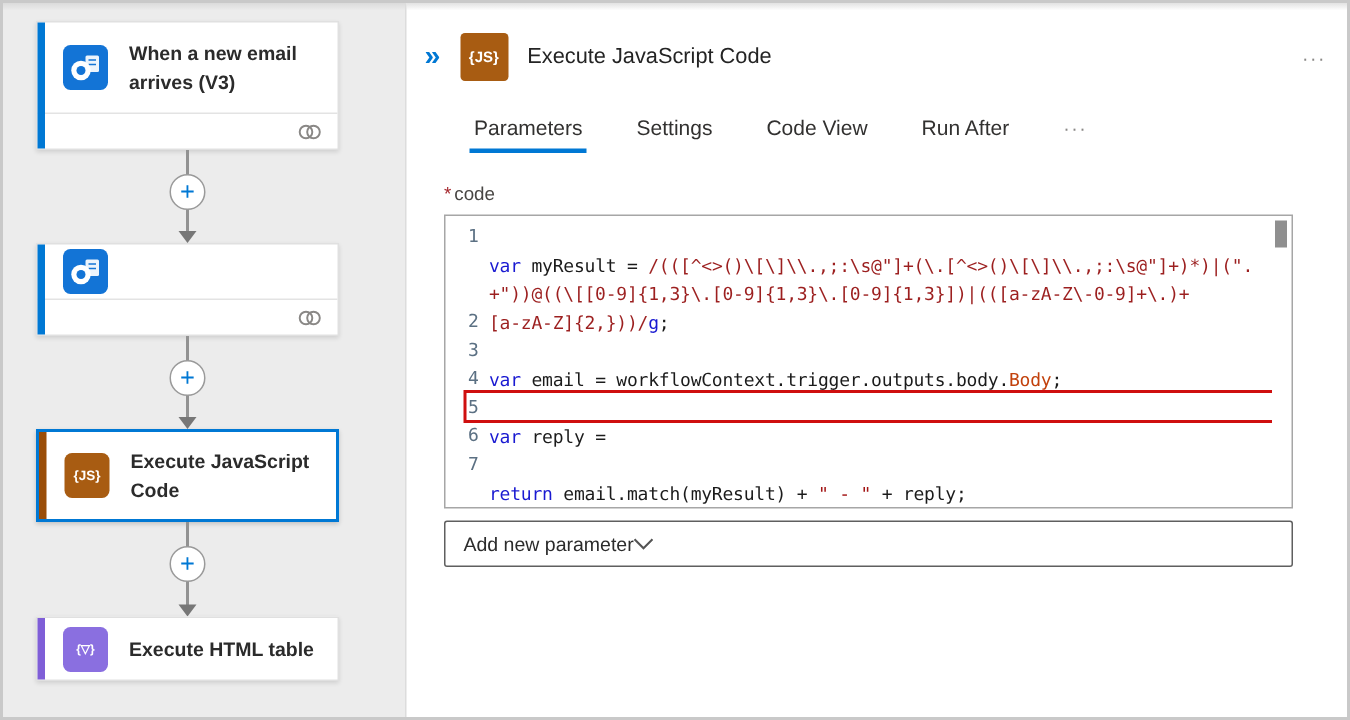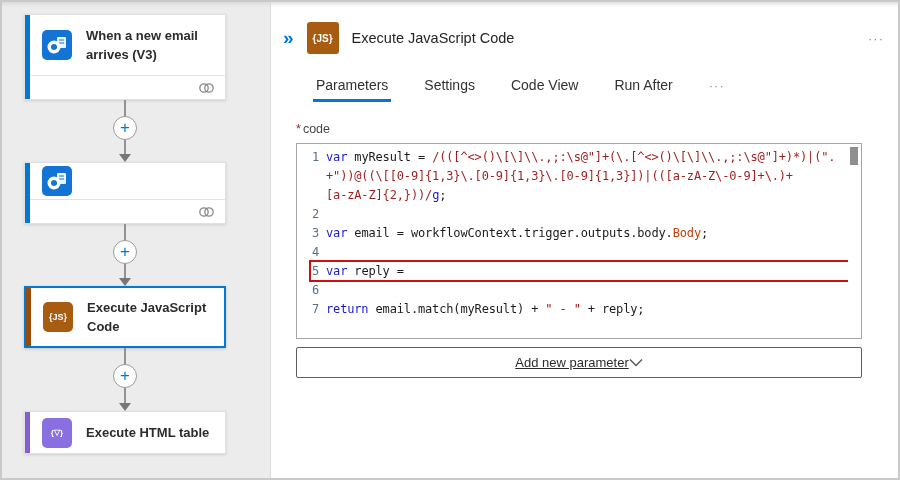--- a/index.html
+++ b/index.html
@@ -64,36 +64,36 @@
 
   .code-label { margin:29px 0 7px 25px; font-size:12.5px; color:#484644; }
   .required-mark { color:#a4262c; margin-right:2px; }
 
   .code-editor { position:relative; margin-left:25px; width:566px; height:196px;
     border:1px solid #a6a6a6; background:#fff; overflow:hidden;
     font-family:"DejaVu Sans Mono", monospace; font-size:12px; letter-spacing:-0.15px; }
   .code-rows { padding:4px 0 0 8px; }
   .code-row { display:flex; height:19px; line-height:19px; white-space:pre; }
   .ln { flex:none; width:14px; text-align:right; color:#5b7083; margin-right:7px; }
-  .code-text { white-space:pre; color:#1b1b1b; }
+  .code-text { white-space:pre; color:#1b1b1b;margin-top:20px; }
   .tok-kw { color:#1919d1; }
   .tok-pl { color:#1b1b1b; }
   .tok-rx { color:#9c1f1f; }
   .tok-str { color:#a31515; }
   .tok-type { color:#c2410c; }
   .tok-flag { color:#1919d1; }
   .red-rows { position:relative; }
   .red-rows::after { content:""; position:absolute; left:4px; right:10px; top:-2px; bottom:-1px;
     border:2px solid #cf0f0f; pointer-events:none; }
   .editor-scrollbar { position:absolute; top:1px; bottom:1px; right:1px; width:12px; background:#fff; }
   .editor-scrollbar .thumb { position:absolute; top:2px; right:2px; width:8px; height:18px; background:#8f8f8f; }
 
-  .add-param { display:flex; align-items:center; justify-content:center;
+  .add-param { display:flex; align-items:center; justify-content:flex-start;
     margin:8px 0 0 25px; width:566px; height:31px; border:1px solid #5f5f5f; border-radius:2px;
-    padding:0 12px; font-size:13px; color:#2b2b2b; cursor:pointer; background:#fff;text-decoration:underline; }
+    padding:0 12px; font-size:13px; color:#2b2b2b; cursor:pointer; background:#fff; }
   .chevron-down svg { display:block; }
 </style>
 </head>
 <body>
 
 <div id="frame">
 
   <div class="left-panel">
     <div class="panel-shade"></div>
 

